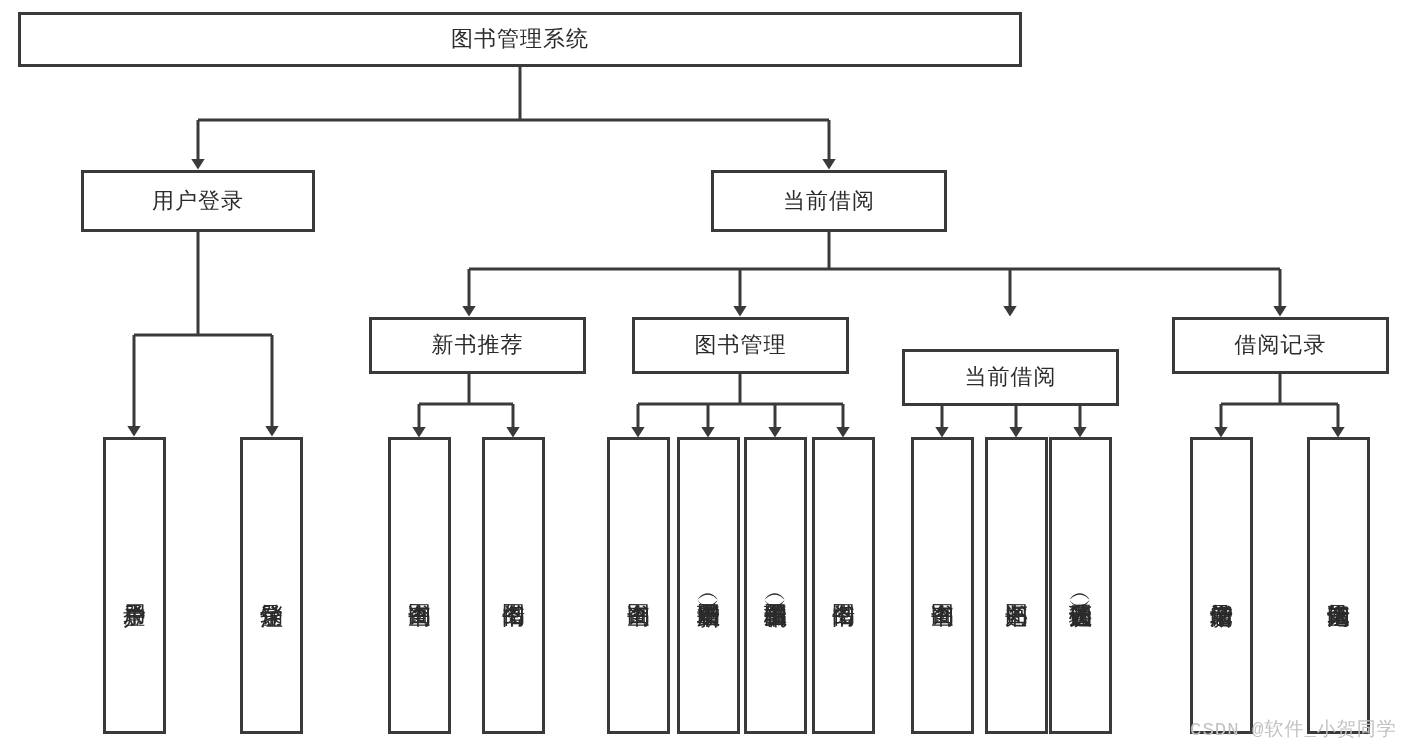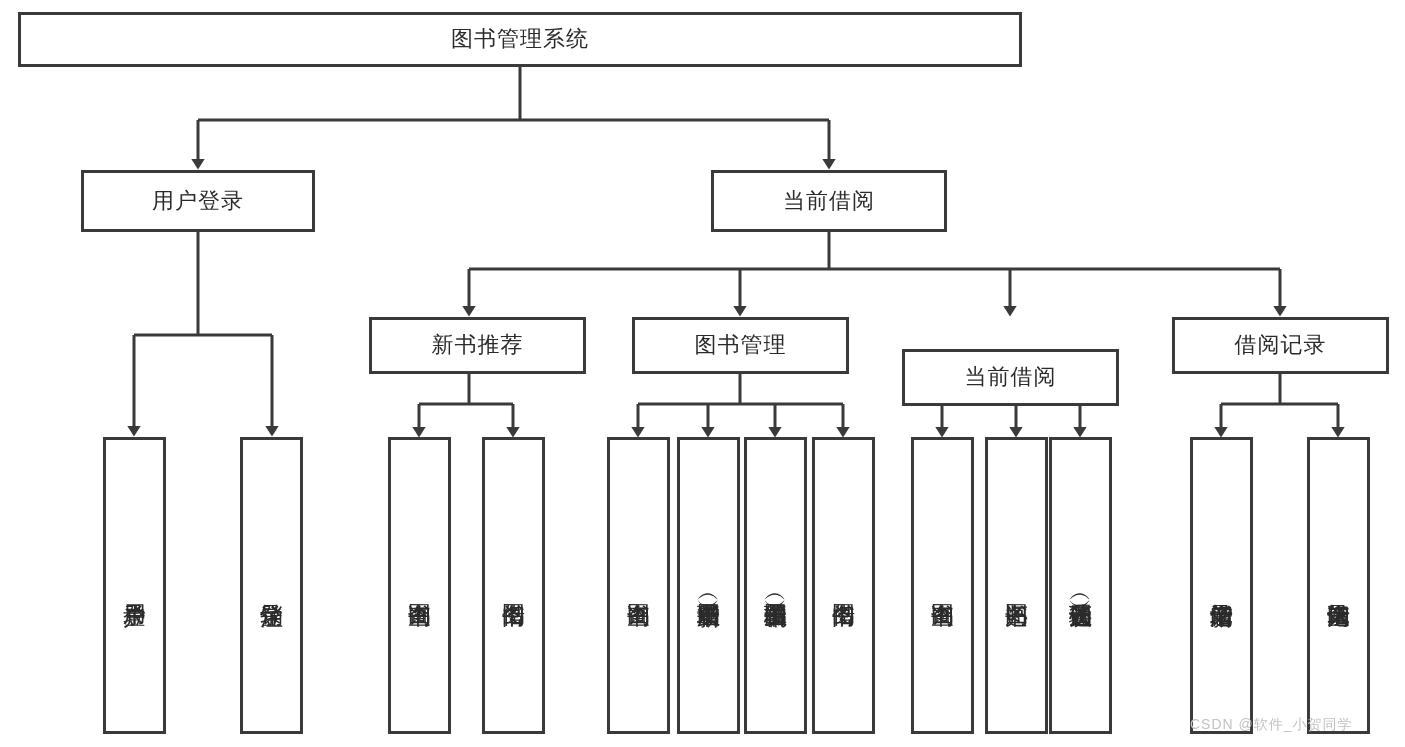--- a/index.html
+++ b/index.html
@@ -47,24 +47,25 @@
   }
   .node.v .vtxt {
     writing-mode: vertical-rl;
     text-orientation: upright;
     white-space: nowrap;
     display: block;
     text-align: center;
   }
   .watermark {
     position: absolute;
-    font-size: 14px;
+    font-size: 19px;
     color: #c2c2c2;
     letter-spacing: 1px;
     white-space: nowrap;
+    font-family: Liberation Mono, monospace;
   }
 </style>
 </head>
 <body>
 
 <div id="canvas">
 
   <svg class="wires" viewBox="0 0 1405 747">
     <defs>
       <marker id="arrow" markerWidth="12" markerHeight="14" refX="1.5" refY="7" orient="auto" markerUnits="userSpaceOnUse">

